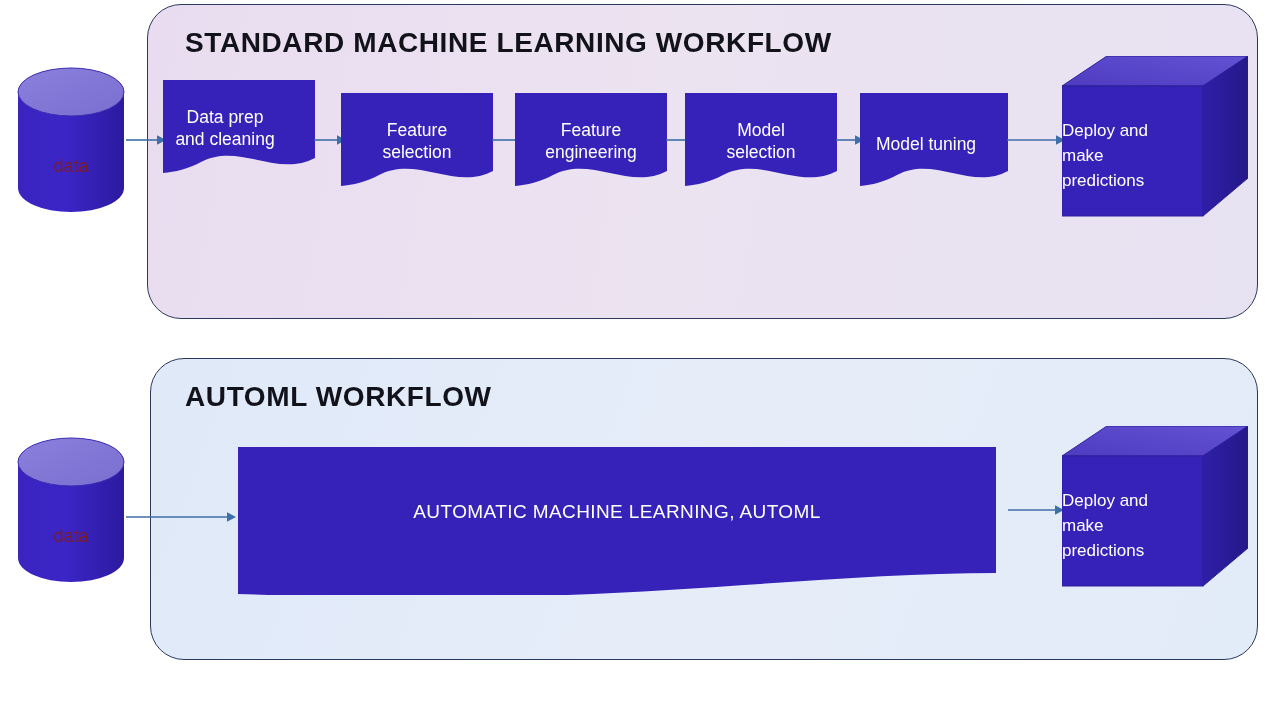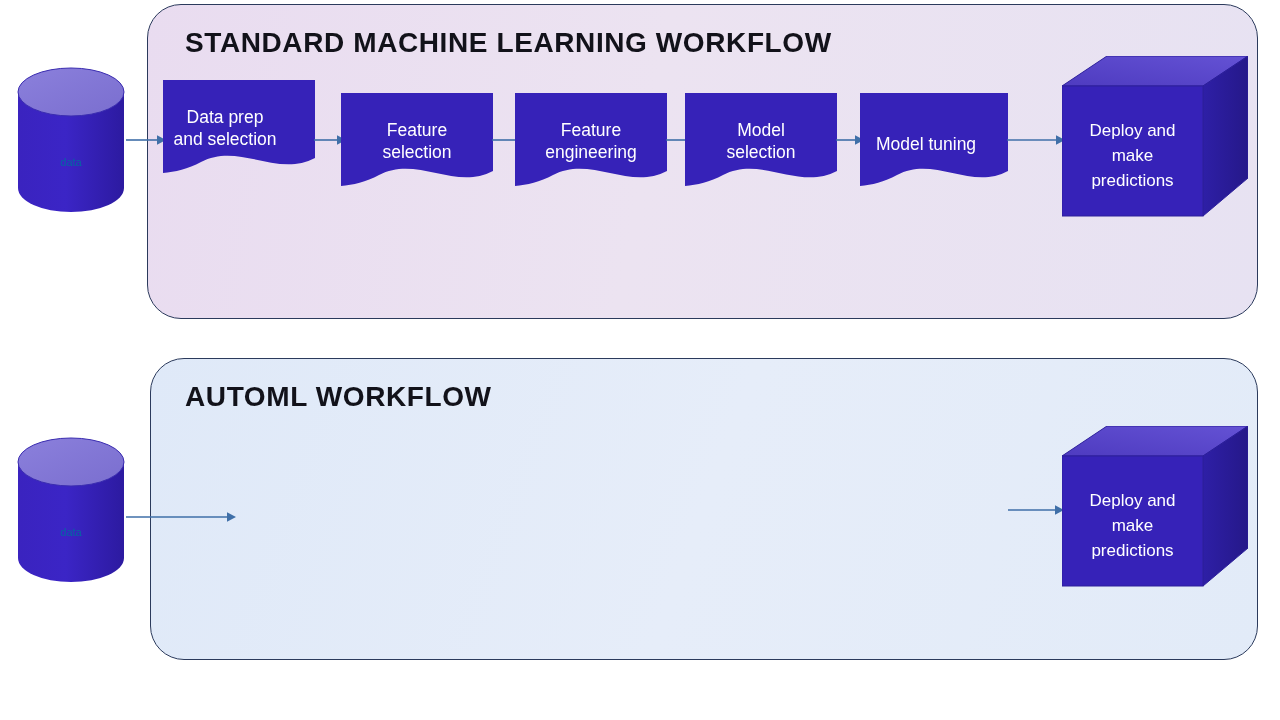--- a/index.html
+++ b/index.html
@@ -60,28 +60,28 @@
   #automl-banner .label{
     position:absolute;left:0;right:0;top:54px;
     text-align:center;color:#FFFFFF;
     font-size:19px;letter-spacing:.4px;
   }
 
   
   .cylinder{position:absolute;}
   .cylinder .label{
     position:absolute;left:0;right:0;
-    text-align:center;color:#0369a1;font-size:11px;
+    text-align:center;color:#7f1d1d;font-size:18px;
   }
 
   
   .cube{position:absolute;}
   .cube .label{
     position:absolute;
-    text-align:center;color:#FFFFFF;
+    color:#FFFFFF;
     font-size:17px;line-height:25px;
   }
 
   
   .arrow{position:absolute;}
 </style>
 </head>
 <body>
 
 <div id="stage">
@@ -114,21 +114,21 @@
       <path d="M31,4.2 L40,9 L31,13.8 Z" fill="#3F6FA8"></path>
     </svg>
   </div>
 
   <div class="wavebox two" style="left:163px;top:80px;width:124px;height:100px;">
     <svg width="152" height="100" viewBox="0 0 152 100" preserveAspectRatio="none">
       <path d="M0,0 L152,0 L152,78 C114,98 76,62 38,82 C25,89 12,92 0,93 Z" fill="#3622B8"></path>
     </svg>
     <div class="label">
       <div>Data prep</div>
-      <div>and selection</div>
+      <div>and cleaning</div>
     </div>
   </div>
 
   <div class="arrow" style="left:314px;top:131px;width:32px;height:18px;">
     <svg width="32" height="18" viewBox="0 0 32 18">
       <line x1="0" y1="9" x2="23" y2="9" stroke="#3F6FA8" stroke-width="1.6"></line>
       <path d="M23,4.2 L32,9 L23,13.8 Z" fill="#3F6FA8"></path>
     </svg>
   </div>
 
@@ -233,20 +233,26 @@
     <div class="label" style="top:90px;">data</div>
   </div>
 
   <div class="arrow" style="left:126px;top:508px;width:110px;height:18px;">
     <svg width="110" height="18" viewBox="0 0 110 18">
       <line x1="0" y1="9" x2="101" y2="9" stroke="#3F6FA8" stroke-width="1.6"></line>
       <path d="M101,4.2 L110,9 L101,13.8 Z" fill="#3F6FA8"></path>
     </svg>
   </div>
 
+  <div id="automl-banner">
+    <svg width="758" height="148" viewBox="0 0 758 148" preserveAspectRatio="none">
+      <path d="M0,0 L758,0 L758,126 C620,126 470,144 300,149 C190,152 85,150 0,147 Z" fill="#3622B8"></path>
+    </svg>
+    <div class="label">AUTOMATIC MACHINE LEARNING, AUTOML</div>
+  </div>
 
   <div class="arrow" style="left:1008px;top:501px;width:56px;height:18px;">
     <svg width="56" height="18" viewBox="0 0 56 18">
       <line x1="0" y1="9" x2="47" y2="9" stroke="#3F6FA8" stroke-width="1.6"></line>
       <path d="M47,4.2 L56,9 L47,13.8 Z" fill="#3F6FA8"></path>
     </svg>
   </div>
 
   <div class="cube" id="cube-bot" style="left:1062px;top:426px;width:186px;height:165px;">
     <svg width="186" height="165" viewBox="0 0 186 165">

